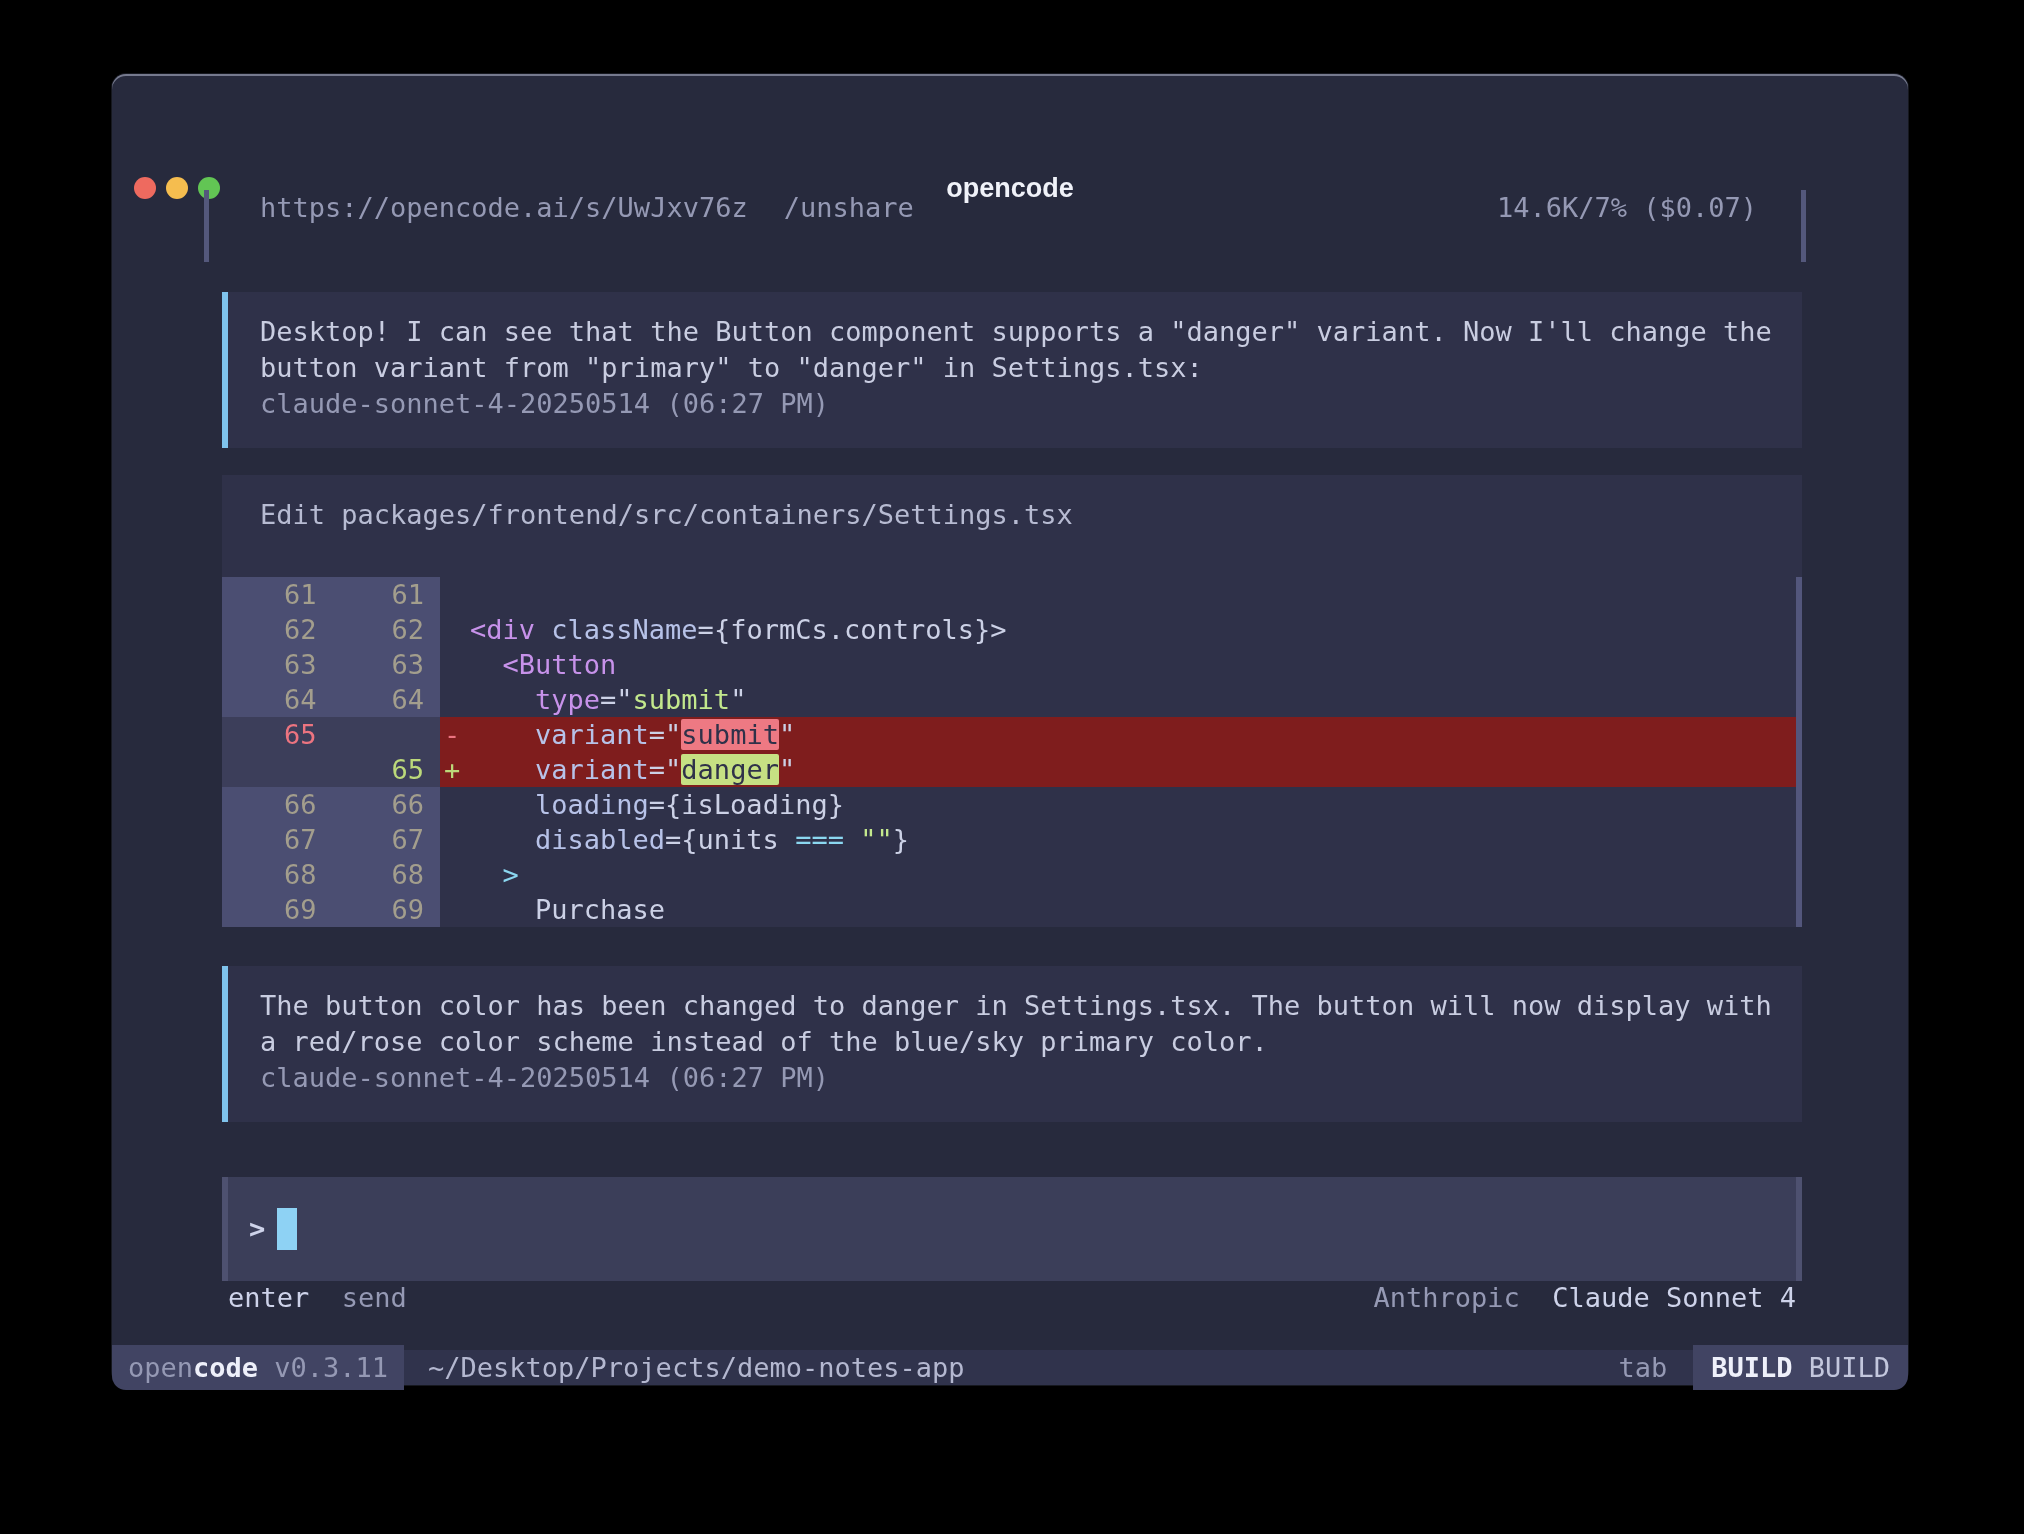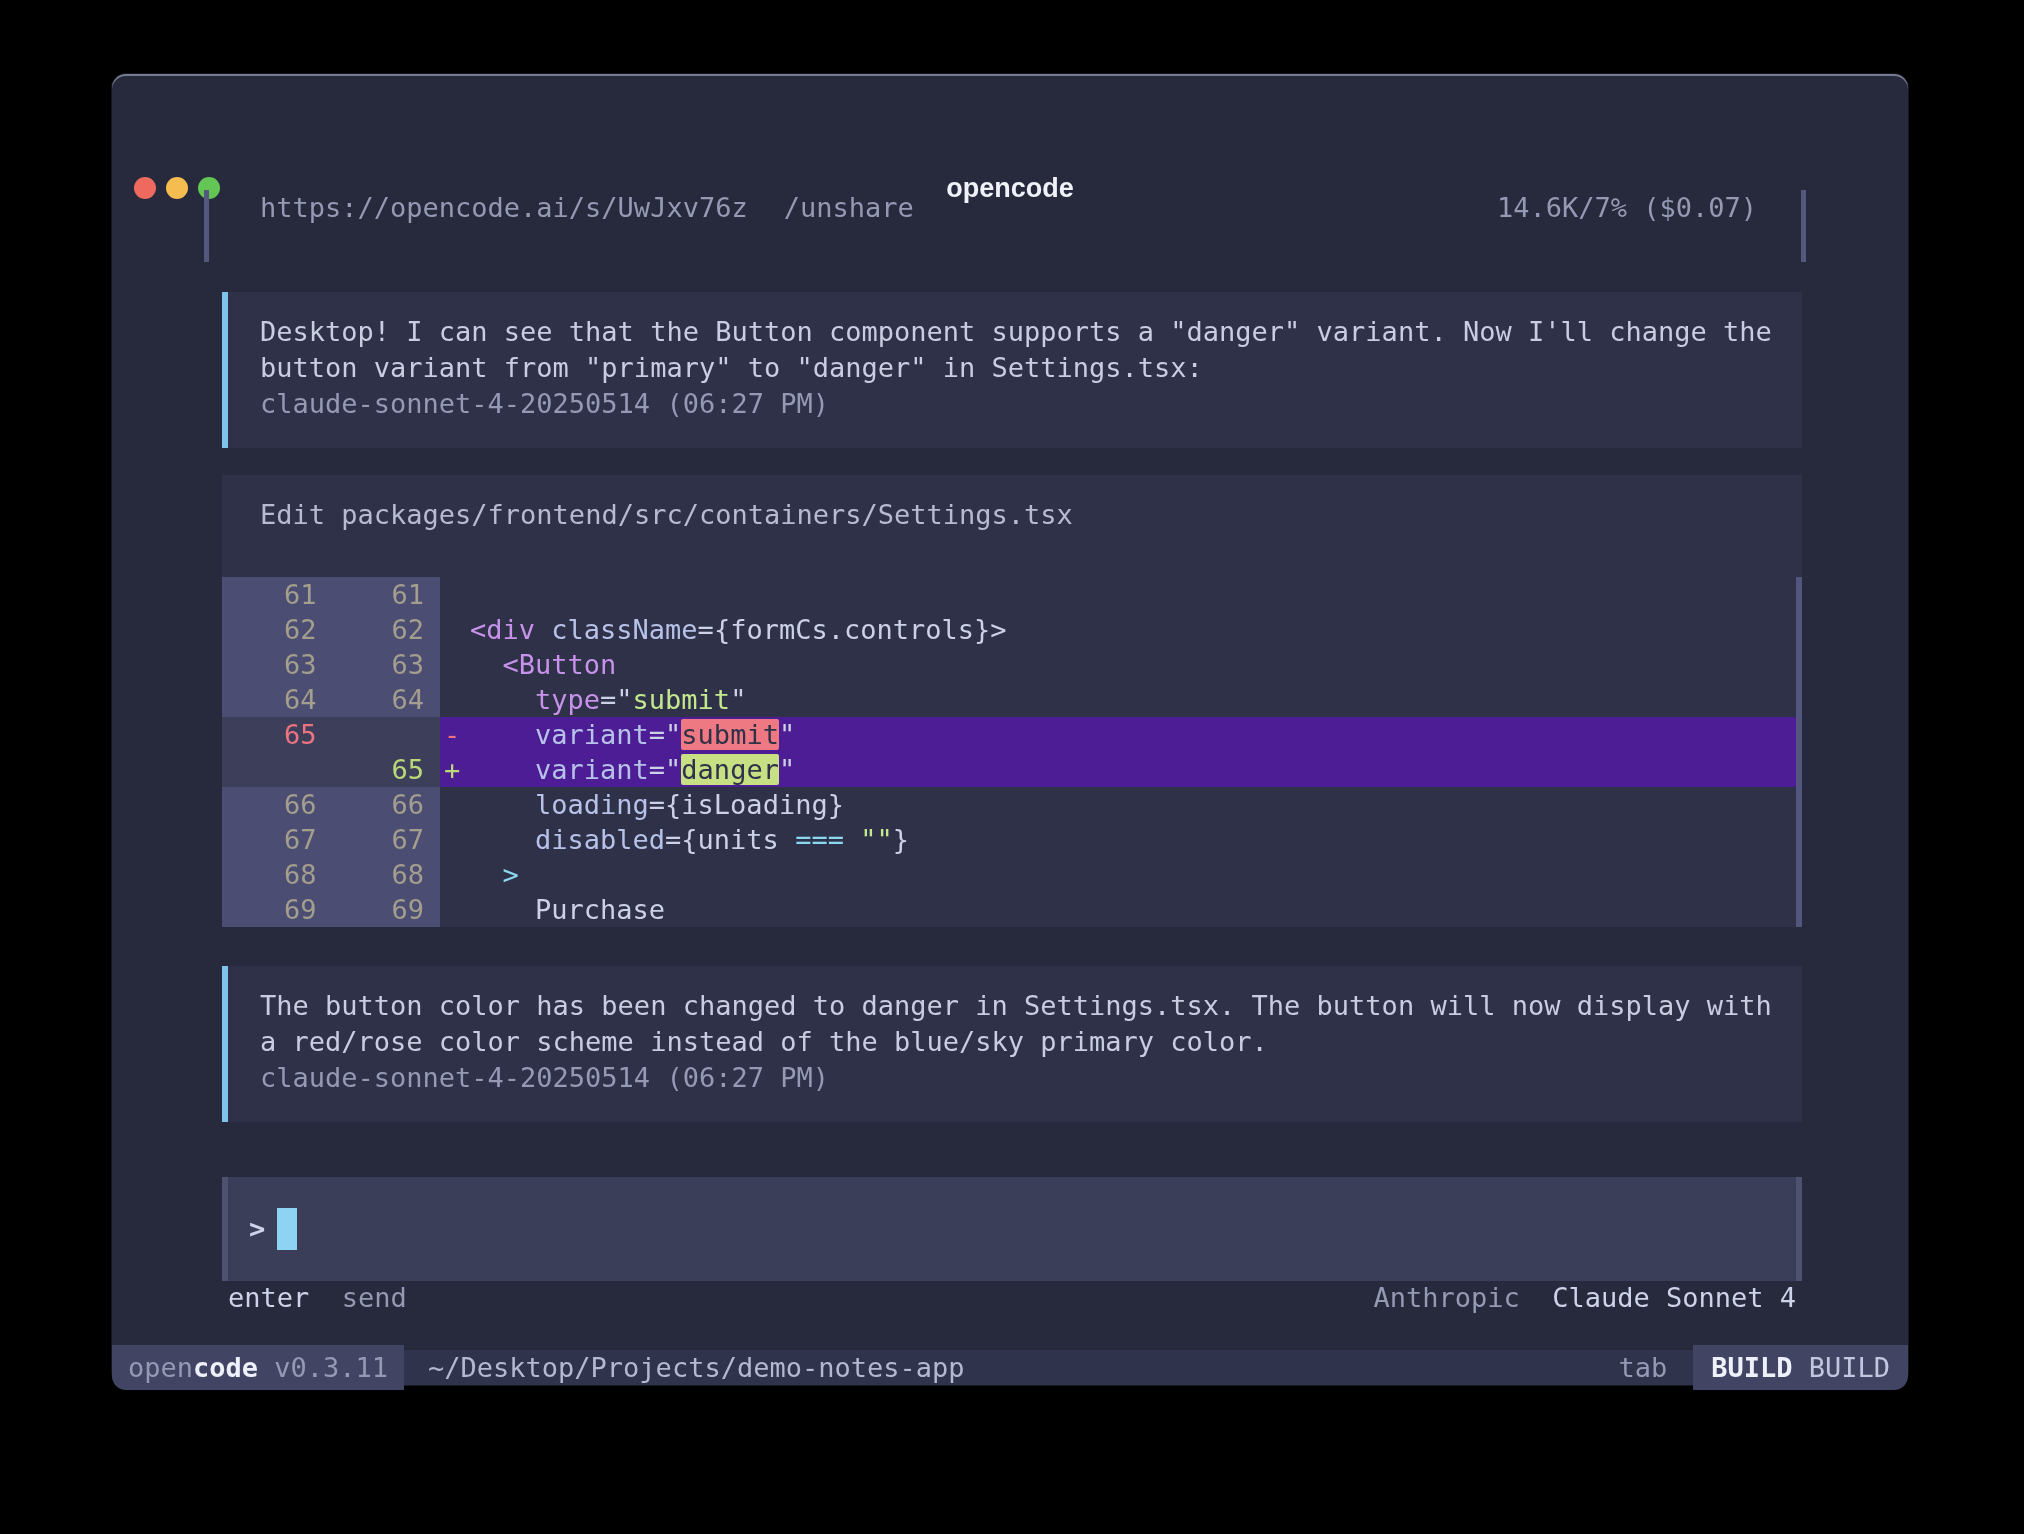--- a/index.html
+++ b/index.html
@@ -50,21 +50,21 @@
   .diff-card { position:absolute; left:110px; top:401px; width:1580px; height:452px; background:#2f3149; }
   .diff-head { position:absolute; left:38px; top:22px; color:#b7bbd2; }
   .diff-rows { position:absolute; left:0; top:102px; width:100%; }
   .diff-row { display:flex; height:35px; line-height:35px; }
   .diff-row .gutter { display:flex; width:218px; background:#4b4e72; padding-right:16px; flex:none; }
   .diff-row .ln { color:#a39e8d; text-align:right; }
   .diff-row .ln.old { width:100px; }
   .diff-row .ln.new { width:114px; }
   .diff-row .marker { width:30px; padding-left:4px; flex:none; }
   .diff-row .code { white-space:pre; flex:1; }
-  .diff-row.removed, .diff-row.added { background:#4c1d95; }
+  .diff-row.removed, .diff-row.added { background:#7f1d1d; }
   .diff-row.removed .gutter, .diff-row.added .gutter { background:#3c3e5a; }
   .tok-del, .tok-add { border-radius:2px; }
   .diff-scroll { position:absolute; right:0; top:102px; width:6px; height:350px; background:#53567c; }
 
   
   .input-box {
     position:absolute; left:110px; top:1103px; width:1580px; height:104px;
     background:#3b3e59; border-left:6px solid #4e5170; border-right:6px solid #4e5170;
     display:flex; align-items:center; padding-left:21px;
   }

